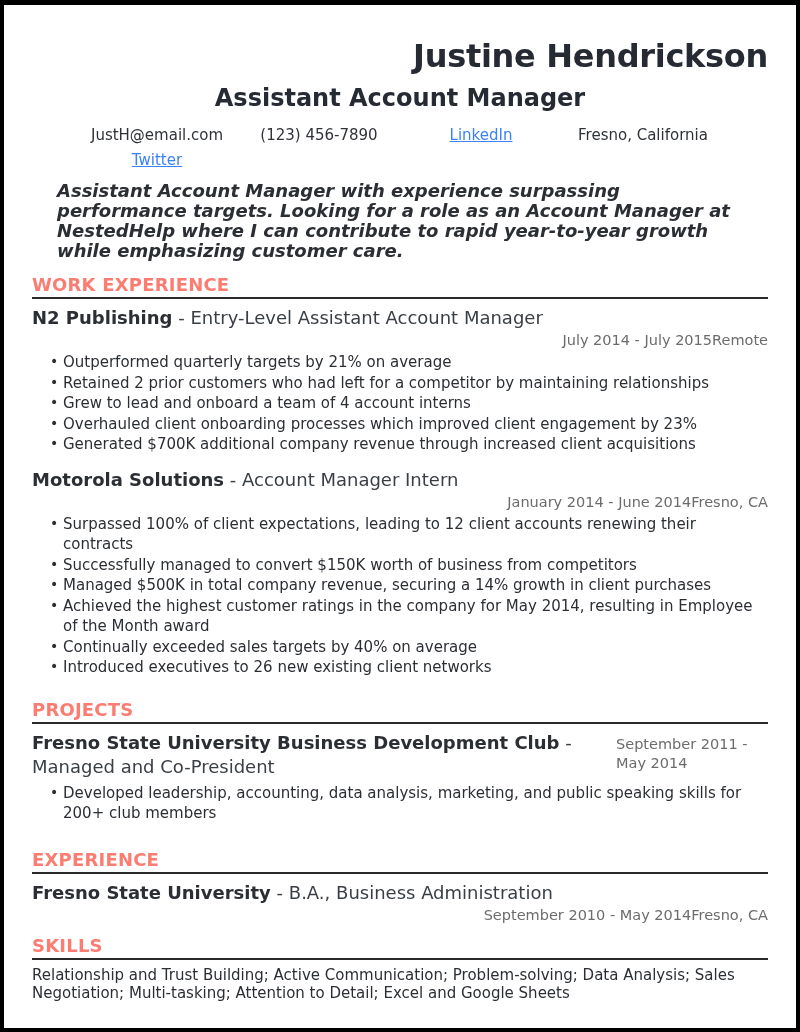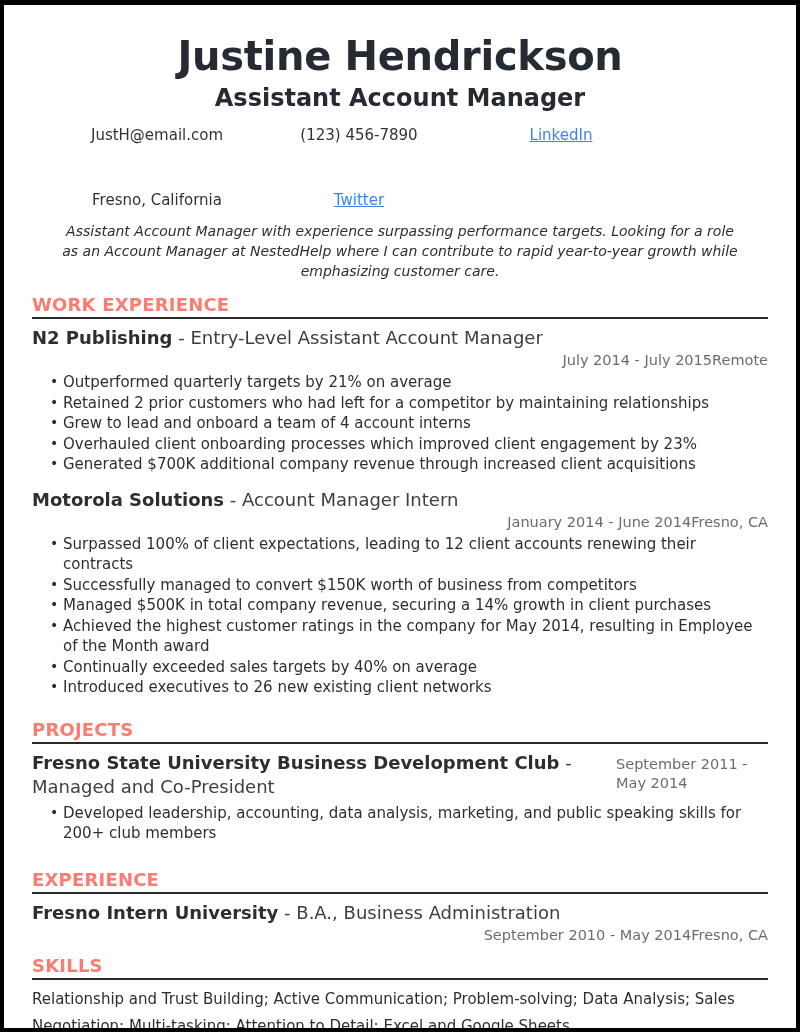--- a/index.html
+++ b/index.html
@@ -17,67 +17,67 @@
     top: 5px;
     width: 792px;
     height: 1023px;
     background: #ffffff;
     overflow: hidden;
     padding: 0 28px;
   }
 
   
   .name {
-    text-align: center;
-    font-size: 40px;
+    text-align: right;
+    font-size: 32px;
     line-height: 50px;
     font-weight: 700;
     color: #262b33;
     letter-spacing: -0.3px;
     margin-top: 26px;
   }
   .headline {
     text-align: center;
     font-size: 24px;
     line-height: 30px;
     font-weight: 700;
     color: #262b33;
     margin-top: 2px;
   }
 
   .contact-grid {
     display: flex;
     flex-wrap: wrap;
     margin-top: 10px;
     padding: 0 44px;
-    gap: 40px;
   }
   .contact-cell {
     width: 25%;
     text-align: center;
     font-size: 15px;
     line-height: 25px;
     color: #2f3338;
     white-space: nowrap;
   }
   .contact-cell.link a,
   .contact-cell.link {
     color: #3b82f6;
     text-decoration: underline;
     cursor: pointer;
   }
 
   .summary {
     margin-top: 8px;
     padding: 0 25px;
-    text-align: center;
+    text-align: left;
     font-style: italic;
-    font-size: 14px;
+    font-size: 18px;
     line-height: 20px;
     color: #2b2f34;
+    font-weight: bold;
   }
 
   
   .section { margin-top: 14px; }
   .section-title {
     font-size: 18px;
     line-height: 20px;
     font-weight: 700;
     color: #fb7d72;
     letter-spacing: 0.2px;
@@ -140,21 +140,21 @@
     font-size: 14.5px;
     line-height: 19px;
     color: #6c6c6c;
     padding-top: 4px;
     padding-left: 4px;
   }
 
   .skills-text {
     margin-top: 6px;
     font-size: 15px;
-    line-height: 27px;
+    line-height: 18px;
     color: #2b2f34;
   }
 </style>
 </head>
 <body>
 
 <div id="resume-page">
 
   <div>
     <div class="name">Justine Hendrickson</div>
@@ -234,21 +234,21 @@
       <li>Developed leadership, accounting, data analysis, marketing, and public speaking skills for 200+ club members</li>
     </ul>
   </div>
 
   <div class="section" style="margin-top:26px;">
     <div class="section-title">EXPERIENCE</div>
     <div class="section-rule"></div>
 
     <div class="entry">
       <div class="entry-head">
-        <span class="entry-org">Fresno Intern University</span>
+        <span class="entry-org">Fresno State University</span>
         <span class="entry-sep">-</span>
         <span class="entry-role">B.A., Business Administration</span>
       </div>
       <div class="entry-meta">
         <span class="entry-date">September 2010 - May 2014</span>
         <span class="entry-loc">Fresno, CA</span>
       </div>
     </div>
   </div>
 

